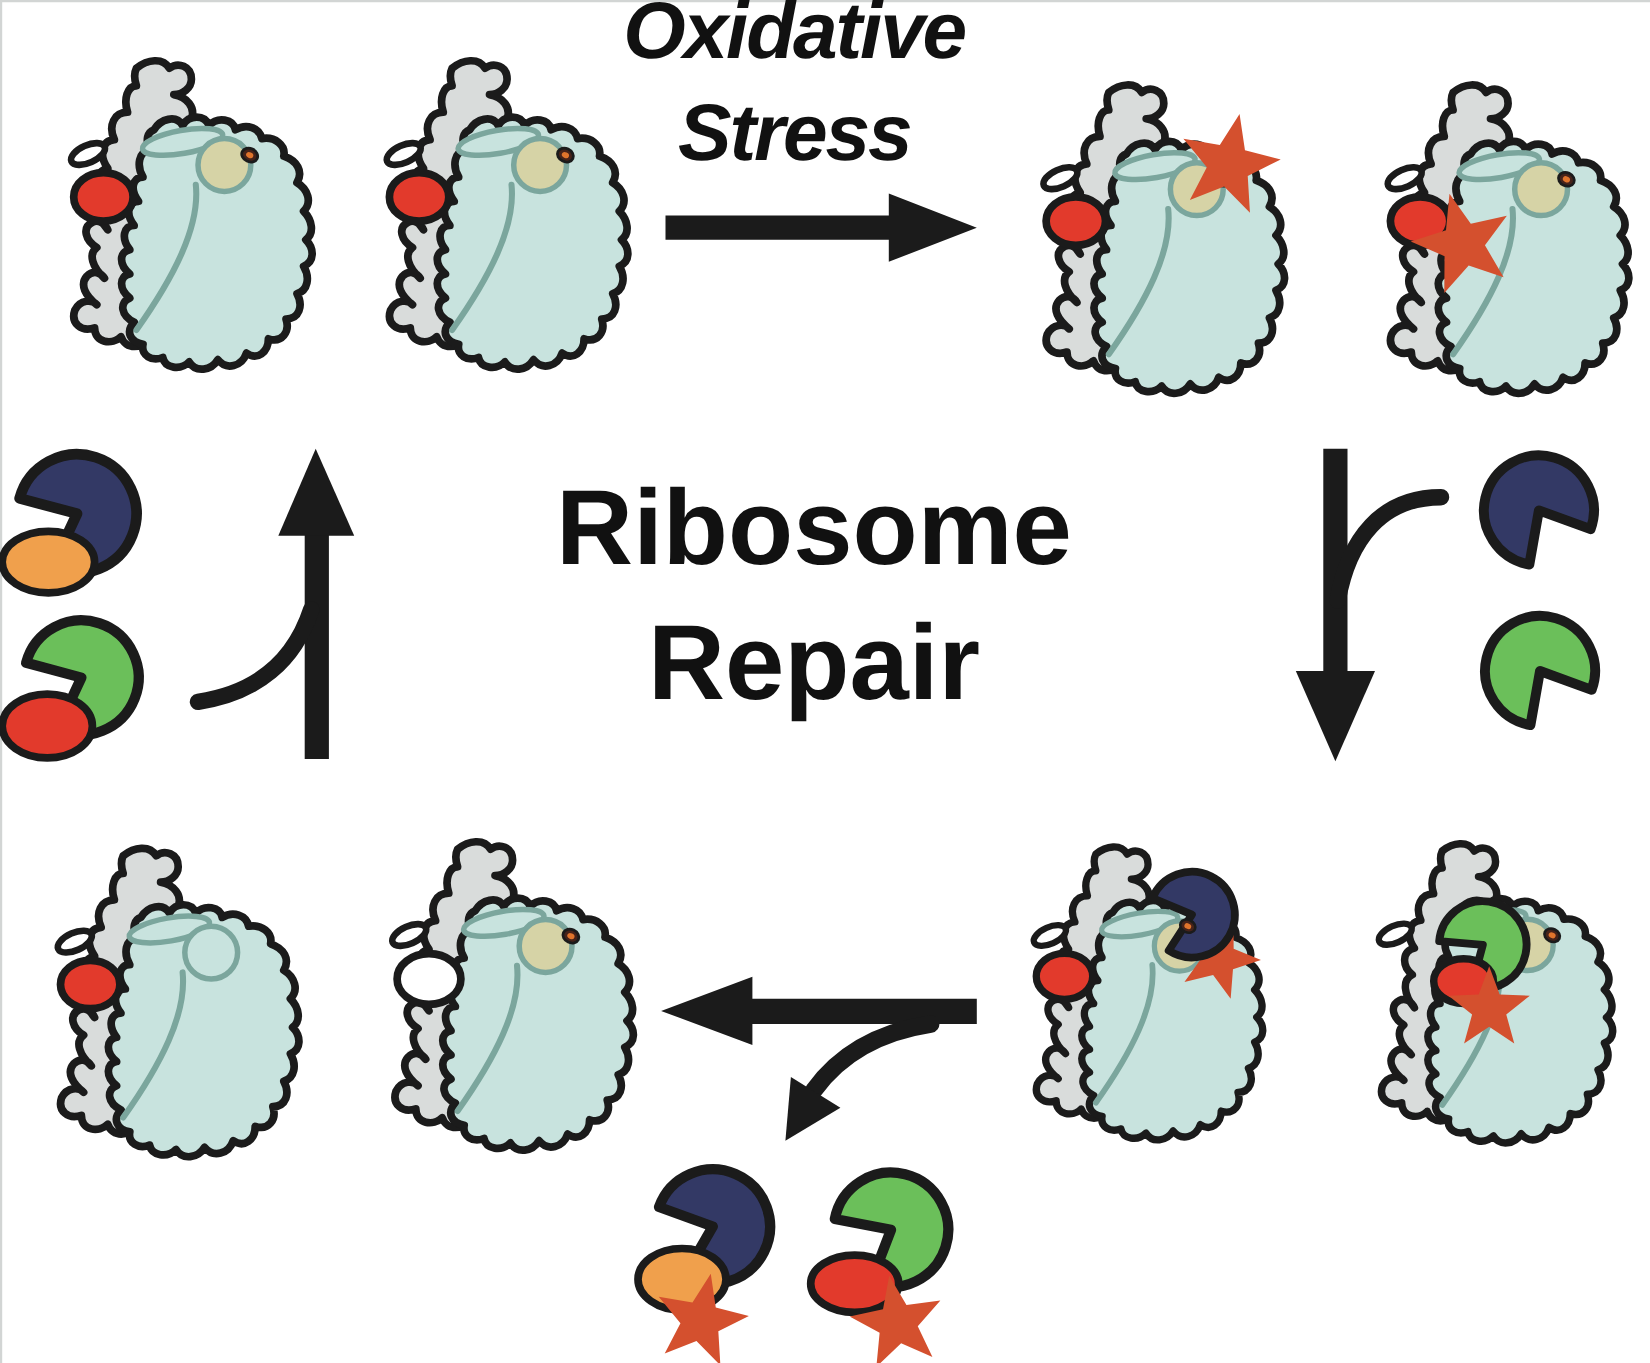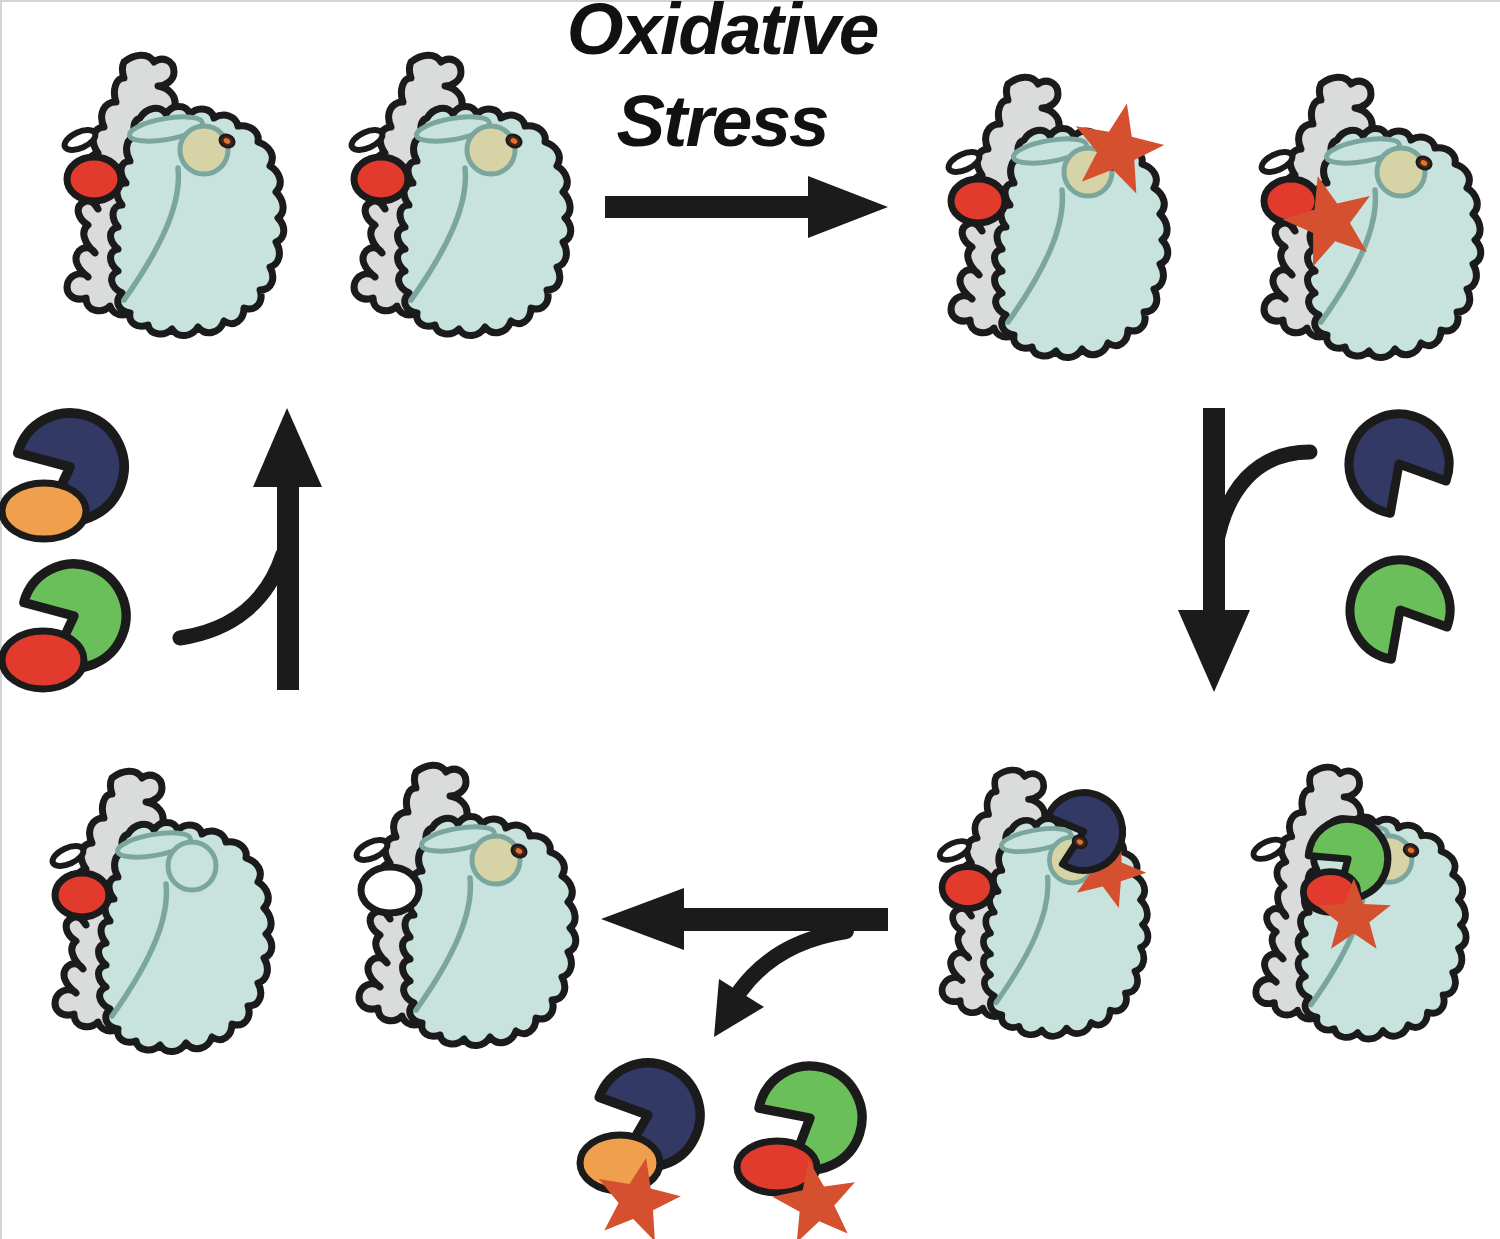--- a/index.html
+++ b/index.html
@@ -149,13 +149,15 @@
     </g>
     <g>
       <path class="arrow" d="M277,482 h22 v208 h-22 Z"></path>
       <path class="arrow" d="M253,487 L322,487 L287,408 Z"></path>
       <path class="aline" d="M 180,638 C 234,630 268,600 283,554"></path>
     </g>
   </svg>
 
   <div class="lbl lbl-ox">Oxidative
 Stress</div>
+  <div class="lbl lbl-rr">Ribosome
+Repair</div>
 </div>
 
 </body></html>

